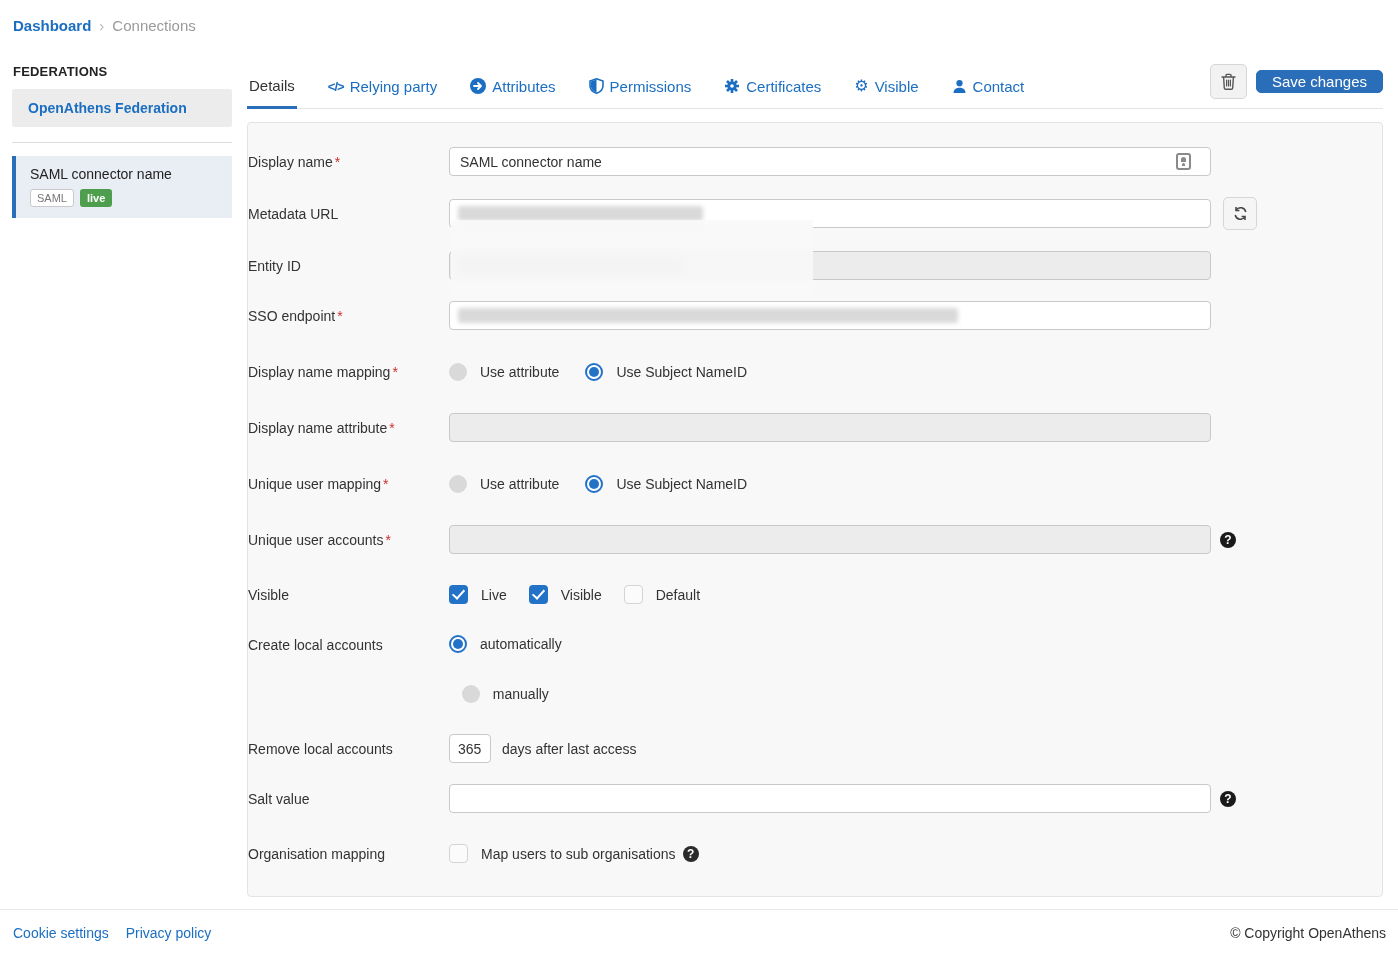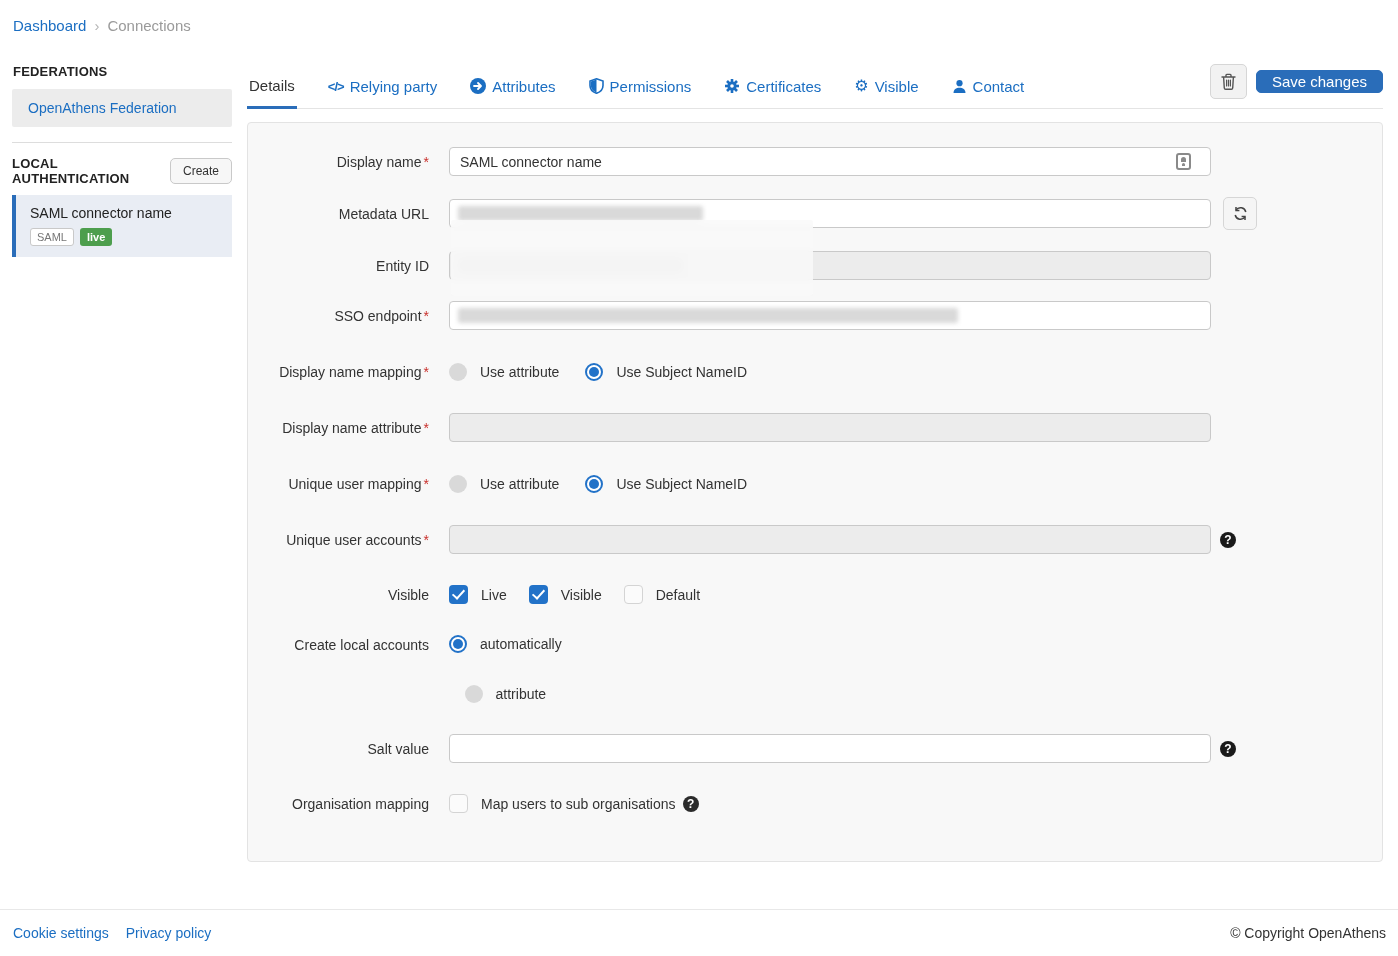--- a/index.html
+++ b/index.html
@@ -1,31 +1,31 @@
 <!DOCTYPE html>
 <html><head>
 <meta charset="utf-8">
 <style>
   * { margin:0; padding:0; box-sizing:border-box; }
   html,body { width:1398px; height:956px; background:#fff; font-family:"Liberation Sans","DejaVu Sans",sans-serif; color:#333; position:relative; overflow:hidden; }
 
   
   .breadcrumb { padding:17px 0 0 13px; font-size:15px; display:flex; align-items:center; gap:8px; }
-  .breadcrumb a { color:#1b6ec2; text-decoration:none; font-weight:400; cursor:pointer; }
+  .breadcrumb a { color:#1b6ec2; text-decoration:none; font-weight:700; cursor:pointer; }
   .crumb-sep { color:#b5b5b5; font-size:15px; }
   .crumb-current { color:#9a9a9a; }
 
   
   .layout { display:flex; margin-top:30px; }
   .sidebar { width:220px; margin-left:12px; flex:none; }
   .main { width:1136px; margin-left:15px; flex:none; }
 
   
   .side-header { font-size:13px; font-weight:700; color:#222; letter-spacing:.2px; margin:0 0 10px 1px; }
-  .fed-item { background:#ececec; padding:11px 16px; font-size:14px; color:#1b6ec2; border-radius:2px; cursor:pointer; }
+  .fed-item { background:#ececec; padding:11px 16px; font-size:14px; color:#1b6ec2; border-radius:2px; cursor:pointer;font-weight:bold; }
   .side-divider { border:none; border-top:1px solid #ddd; margin:15px 0 13px 0; }
   .local-auth-row { display:flex; align-items:center; justify-content:space-between; margin-bottom:9px; }
   .create-btn { background:#f7f7f7; border:1px solid #c9c9c9; border-radius:5px; font-size:12px; color:#333; padding:5px 12px; cursor:pointer; font-family:inherit; }
   .connector-item { background:#e9edf4; border-left:4px solid #2a6db9; padding:10px 12px 11px 14px; cursor:pointer; }
   .connector-name { font-size:14px; color:#222; margin-bottom:7px; }
   .badges { display:flex; gap:6px; align-items:center; }
   .badge-saml { background:#fff; border:1px solid #c9c9c9; color:#777; font-size:11px; border-radius:3px; padding:2px 6px; }
   .badge-live { background:#4d9e4d; color:#fff; font-size:11px; font-weight:700; border-radius:3px; padding:3px 7px; }
 
   
@@ -35,21 +35,21 @@
   .tab .tico { display:inline-flex; align-items:center; }
   .code-glyph { font-weight:700; font-size:13px; letter-spacing:-1px; }
   .gear-glyph { font-size:16px; line-height:1; }
   .tab-actions { margin-left:auto; display:flex; gap:9px; align-items:center; margin-bottom:10px; }
   .trash-btn { width:37px; height:35px; background:#f2f2f2; border:1px solid #d6d6d6; border-radius:5px; display:flex; align-items:center; justify-content:center; cursor:pointer; }
   .save-btn { height:23px; background:#2a6db9; color:#fff; border:1px solid #2a6db9; border-radius:5px; font-size:15px; padding:0 15px; cursor:pointer; font-family:inherit; }
 
   
   .card { background:#f8f8f8; border:1px solid #e3e3e3; border-radius:4px; margin-top:13px; padding:24px 0 28px 0; position:relative; min-height:740px; }
   .form-row { display:flex; align-items:center; margin-bottom:21px; min-height:29px; }
-  .row-label { width:181px; flex:none; text-align:right; font-size:14px; color:#333; }
+  .row-label { width:181px; flex:none; font-size:14px; color:#333; }
   .req { color:#c9302c; margin-left:2px; }
   .row-field { margin-left:20px; display:flex; align-items:center; }
   .txt-input { width:762px; height:29px; border:1px solid #c9c9c9; border-radius:4px; background:#fff; font-size:14px; color:#333; padding:0 10px; font-family:inherit; position:relative; }
   .txt-input.disabled { background:#ececec; }
   .input-wrap { position:relative; width:762px; height:29px; }
   .input-wrap .txt-input { width:100%; padding-right:30px; }
   .redact { position:absolute; top:7px; left:9px; height:15px; background:#d9d9d9; filter:blur(2px); border-radius:2px; }
   .autofill-ico { position:absolute; right:20px; top:6px; width:15px; height:17px; border:2px solid #8a8a8a; border-radius:3px; display:flex; align-items:center; justify-content:center; }
   .autofill-ico::after { content:""; width:5px; height:5px; background:#8a8a8a; border-radius:50% 50% 0 0; box-shadow:0 5px 0 -1px #8a8a8a; margin-top:-4px; }
   .refresh-btn { width:34px; height:33px; margin-left:12px; background:#f5f5f5; border:1px solid #d6d6d6; border-radius:5px; display:flex; align-items:center; justify-content:center; cursor:pointer; }
@@ -87,24 +87,20 @@
   <span class="crumb-sep">›</span>
   <span class="crumb-current">Connections</span>
 </div>
 
 <div class="layout">
 
   <div class="sidebar">
     <div class="side-header">FEDERATIONS</div>
     <div class="fed-item">OpenAthens Federation</div>
     <hr class="side-divider">
-    <div class="local-auth-row">
-      <div class="side-header" style="margin:0">LOCAL AUTHENTICATION</div>
-      <button class="create-btn">Create</button>
-    </div>
     <div class="connector-item">
       <div class="connector-name">SAML connector name</div>
       <div class="badges">
         <span class="badge-saml">SAML</span>
         <span class="badge-live">live</span>
       </div>
     </div>
   </div>
 
   <div class="main">
@@ -293,25 +289,32 @@
 
       <div class="form-row" style="align-items:flex-start; margin-bottom:31px;">
         <div class="row-label" style="margin-top:2px;"><span>Create local accounts</span></div>
         <div class="row-field stack">
           <span class="opt">
             <span class="radio on"></span>
             <span class="opt-label">automatically</span>
           </span>
           <span class="opt">
             <span class="radio off"></span>
-            <span class="opt-label">attribute</span>
-          </span>
-        </div>
-      </div>
-
+            <span class="opt-label">manually</span>
+          </span>
+        </div>
+      </div>
+
+      <div class="form-row">
+        <div class="row-label"><span>Remove local accounts</span></div>
+        <div class="row-field">
+          <input class="small-input" type="text" value="365" style="">
+          <span class="suffix">days after last access</span>
+        </div>
+      </div>
 
       <div class="form-row" style="margin-bottom:26px;">
         <div class="row-label"><span>Salt value</span></div>
         <div class="row-field">
           <input class="txt-input" type="text" style="">
           <span class="help-ico">?</span>
         </div>
       </div>
 
       <div class="form-row" style="margin-bottom:0;">

